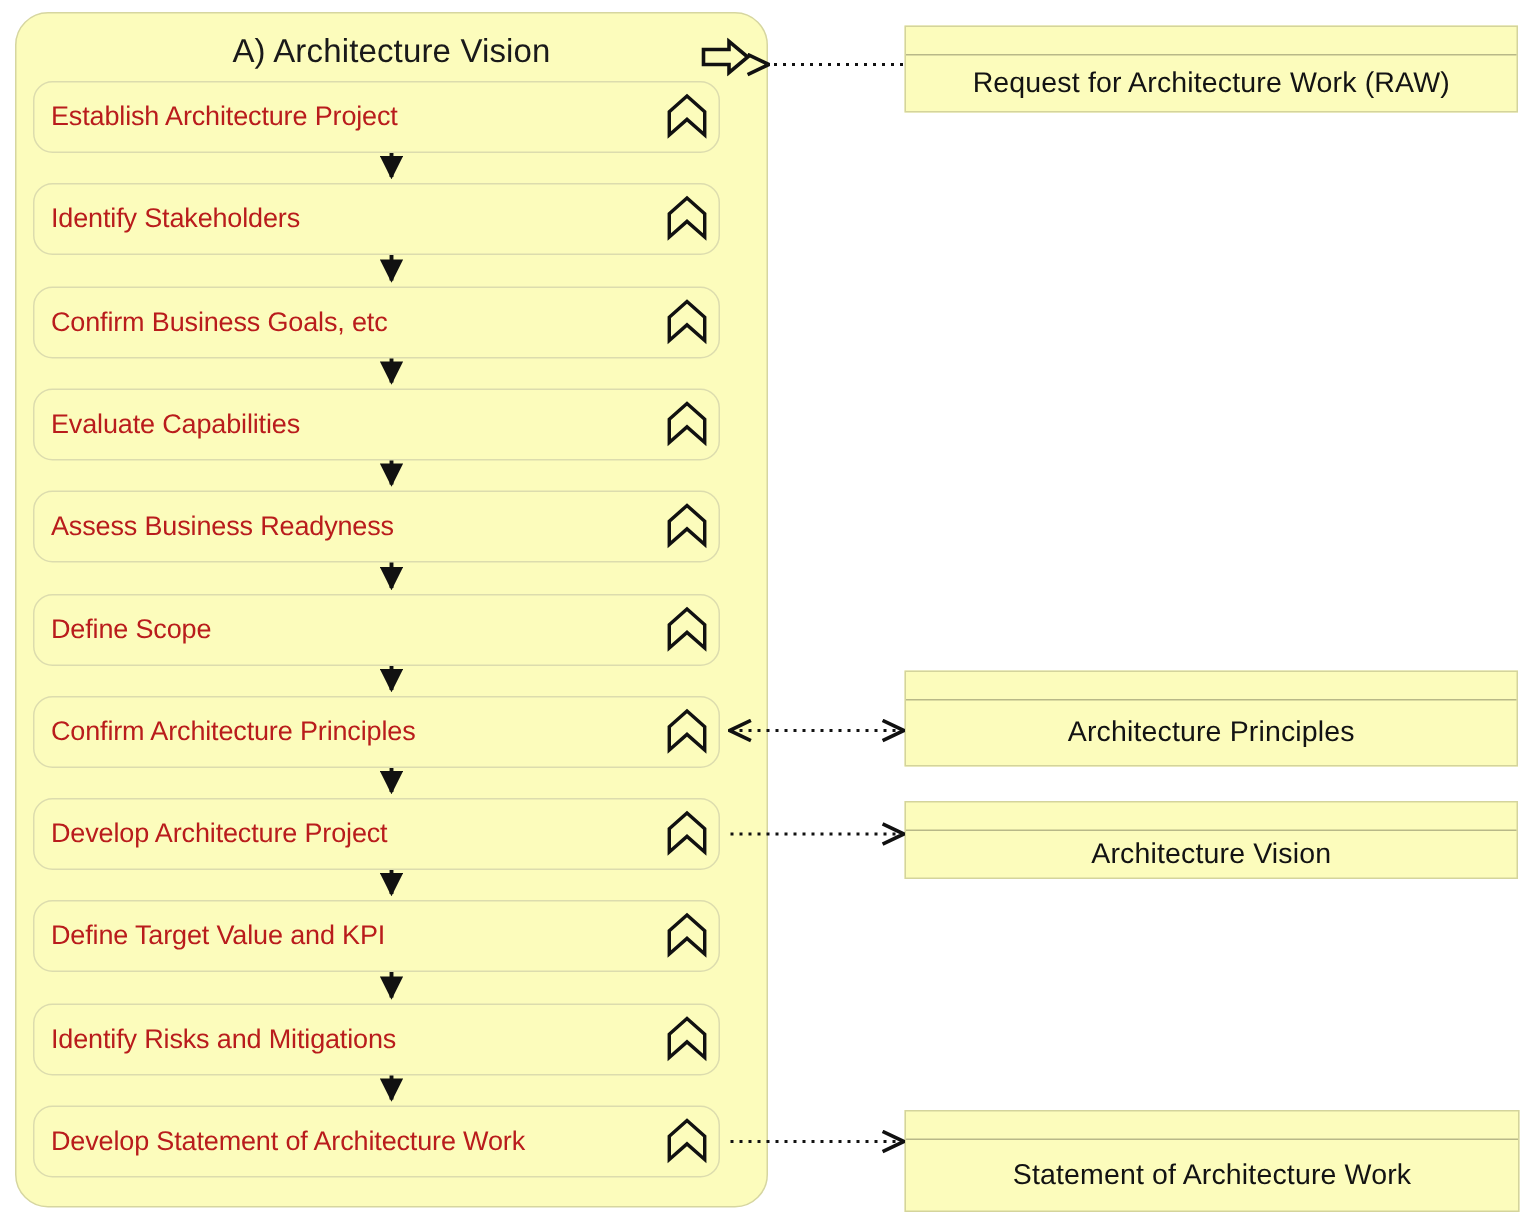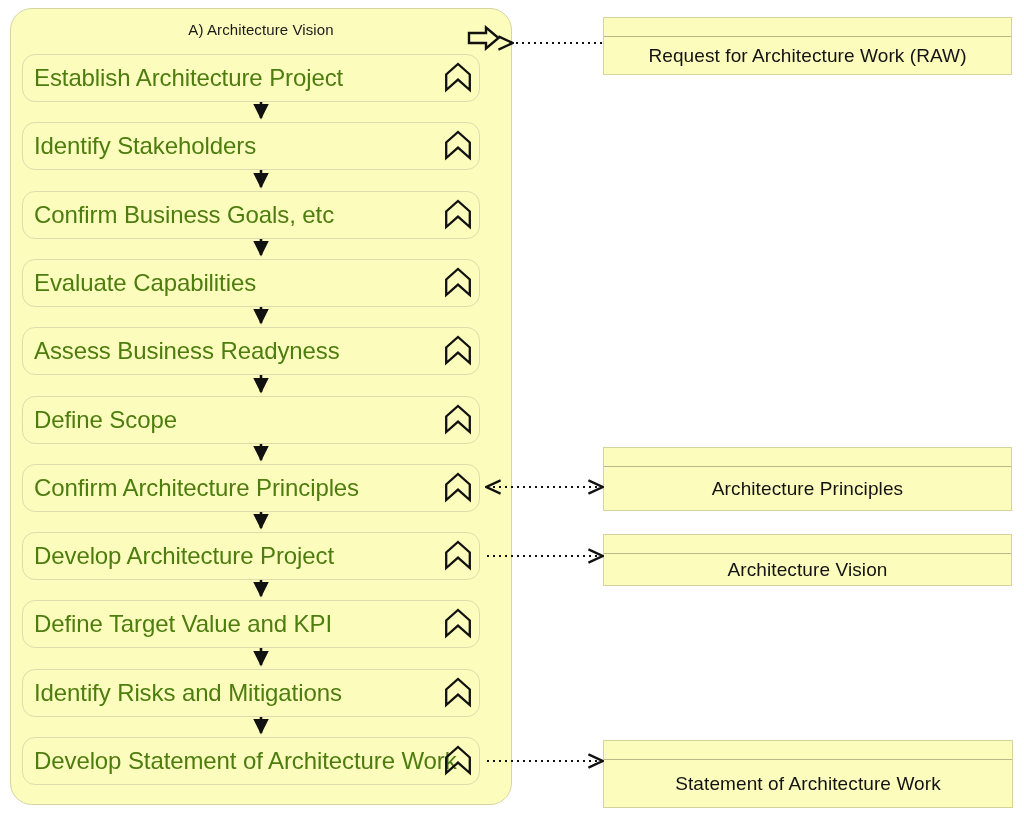--- a/index.html
+++ b/index.html
@@ -35,21 +35,21 @@
     border: 1.4px solid #d6d6a0;
     border-radius: 22px;
     box-sizing: border-box;
   }
   .phase-title {
     position: absolute;
     left: 0;
     top: 12px;
     width: 100%;
     text-align: center;
-    font-size: 15px;
+    font-size: 22px;
     color: #1a1a1a;
     letter-spacing: 0.1px;
   }
   .phase-icon {
     position: absolute;
     right: 10px;
     top: 16px;
     width: 34px;
     height: 26px;
   }
@@ -62,22 +62,22 @@
     background: #fcfcbc;
     border: 1.3px solid #dcdcae;
     border-radius: 13px;
     box-sizing: border-box;
   }
   .step-label {
     position: absolute;
     left: 11px;
     top: 50%;
     transform: translateY(-50%);
-    font-size: 24px;
-    color: #4d7c0f;
+    font-size: 18px;
+    color: #b91c1c;
     white-space: nowrap;
     letter-spacing: -0.1px;
   }
   .step-icon {
     position: absolute;
     right: 6px;
     top: 50%;
     transform: translateY(-50%);
     width: 30px;
     height: 32px;

